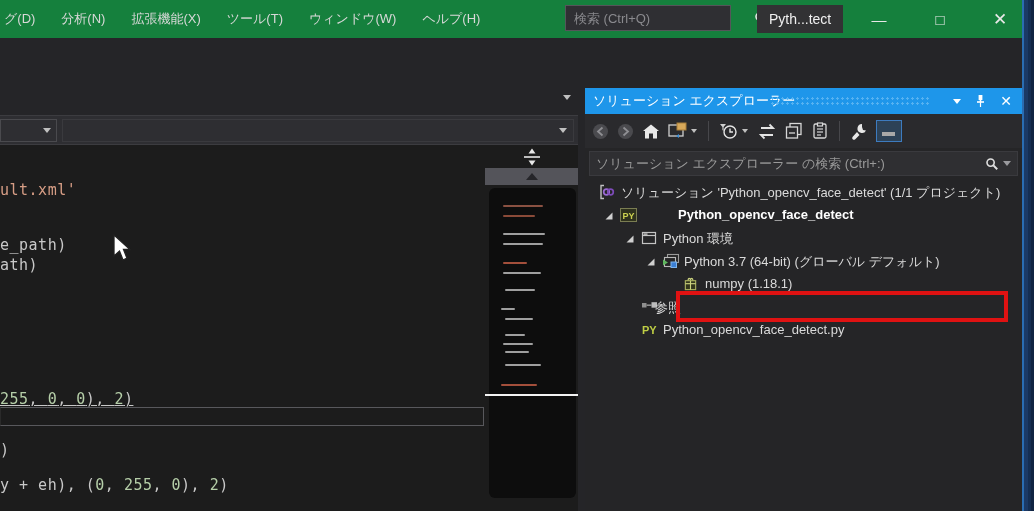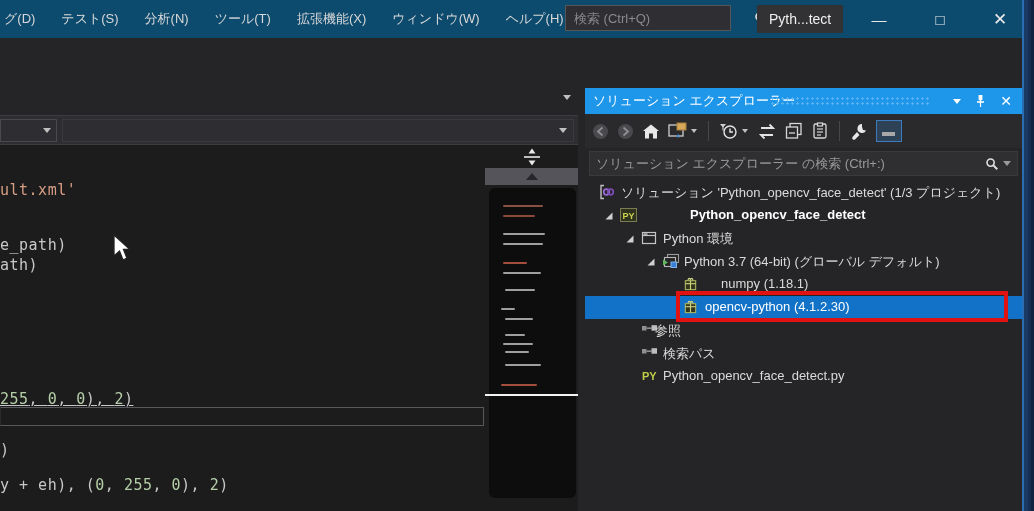--- a/index.html
+++ b/index.html
@@ -1,20 +1,20 @@
 <!DOCTYPE html>
 <html><head>
 <meta charset="utf-8">
 <style>
   html,body{margin:0;padding:0;background:#111;}
   #root{position:relative;width:1034px;height:511px;background:#252528;overflow:hidden;
         font-family:"Liberation Sans","DejaVu Sans",sans-serif;color:#d5d5d5;
         -webkit-font-smoothing:antialiased;}
   
-  #titlebar{position:absolute;left:0;top:0;width:1022px;height:38px;background:#0c4a6e;display:flex;align-items:flex-start;}
+  #titlebar{position:absolute;left:0;top:0;width:1022px;height:38px;background:#15803d;display:flex;align-items:flex-start;}
   .menu-item{padding:0 13px;font-size:13px;color:#d8d8d8;line-height:38px;white-space:nowrap;cursor:default;}
   .menu-item:first-child{padding-left:4px;}
   #quick-search{position:absolute;left:565px;top:5px;width:166px;height:26px;background:#2f2f33;
         border:1px solid #55555a;box-sizing:border-box;display:flex;align-items:center;}
   #quick-search input{flex:1;background:transparent;border:none;outline:none;color:#d0d0d0;
         font-size:13px;padding:0 4px 0 8px;font-family:inherit;}
   #quick-search input::placeholder{color:#8a8a8e;}
   .mag{width:14px;height:14px;flex:0 0 auto;margin-right:8px;}
   #title-chip{position:absolute;left:757px;top:5px;height:28px;padding:0 12px;background:#323234;
         color:#f0f0f0;font-size:14px;display:flex;align-items:center;}
@@ -106,24 +106,23 @@
   #gap-splitter{position:absolute;left:578px;top:80px;width:7px;height:431px;background:#252528;}
   input{caret-color:transparent;}
 </style>
 </head>
 <body>
 <div id="root">
 
   <div id="titlebar">
     <div id="menubar" style="display:flex;">
         <div class="menu-item">グ(D)</div>
-        <div class="menu-item">テスト(S)</div>
         <div class="menu-item">分析(N)</div>
+        <div class="menu-item">拡張機能(X)</div>
         <div class="menu-item">ツール(T)</div>
-        <div class="menu-item">拡張機能(X)</div>
         <div class="menu-item">ウィンドウ(W)</div>
         <div class="menu-item">ヘルプ(H)</div>
       </div>
     <div id="quick-search">
       <input placeholder="検索 (Ctrl+Q)" style="">
       <svg class="mag" viewBox="0 0 14 14">
         <circle cx="5.6" cy="5.6" r="3.6" fill="none" stroke="#e6e6e6" stroke-width="1.6"></circle>
         <line x1="8.4" y1="8.4" x2="12.2" y2="12.2" stroke="#e6e6e6" stroke-width="2"></line>
       </svg>
     </div>
@@ -338,33 +337,33 @@
         </svg>
         <span class="caret"></span>
       </div>
       <div id="tree">
           <div class="trow">
             <span class="ticon" style="left: 14px;"><svg width="16" height="16" viewBox="0 0 16 16">
                 <path d="M5 1.5 H2 V14.5 H5" fill="none" stroke="#c0c0c0" stroke-width="1.4"></path>
                 <circle cx="7.5" cy="8" r="2.8" fill="none" stroke="#9b6bd3" stroke-width="1.7"></circle>
                 <circle cx="11.5" cy="8" r="2.8" fill="none" stroke="#7d4bb8" stroke-width="1.7"></circle>
               </svg></span>
-            <span class="tlabel" style="left: 36px;">ソリューション 'Python_opencv_face_detect' (1/3 プロジェクト)</span>
+            <span class="tlabel" style="left: 36px;">ソリューション 'Python_opencv_face_detect' (1/1 プロジェクト)</span>
           </div>
           <div class="trow bold">
             <span class="expander" style="left: 19px; top: 7px;">
               <svg width="10" height="10" viewBox="0 0 10 10">
                 <polygon points="8.5,1.5 8.5,8.5 1.5,8.5" fill="#d0d0d0"></polygon>
               </svg>
             </span>
             <span class="ticon" style="left: 35px;"><svg width="17" height="16" viewBox="0 0 17 16">
                 <rect x="0.5" y="1.5" width="16" height="13" fill="#2f321d" stroke="#7a7d52"></rect>
                 <text x="8.5" y="11.5" text-anchor="middle" fill="#cdd250" font-size="9" font-weight="bold" font-family="Liberation Sans,sans-serif">PY</text>
               </svg></span>
-            <span class="tlabel" style="left: 57px; padding-left: 48px;">Python_opencv_face_detect</span>
+            <span class="tlabel" style="left: 45px; padding-left: 48px;">Python_opencv_face_detect</span>
           </div>
           <div class="trow">
             <span class="expander" style="left: 40px; top: 7px;">
               <svg width="10" height="10" viewBox="0 0 10 10">
                 <polygon points="8.5,1.5 8.5,8.5 1.5,8.5" fill="#d0d0d0"></polygon>
               </svg>
             </span>
             <span class="ticon" style="left: 56px;"><svg width="16" height="16" viewBox="0 0 16 16">
                 <rect x="1.5" y="2.5" width="13" height="11" fill="none" stroke="#c4c4c4" stroke-width="1.2"></rect>
                 <line x1="1.5" y1="5.5" x2="14.5" y2="5.5" stroke="#c4c4c4" stroke-width="1.2"></line>
@@ -386,46 +385,29 @@
               </svg></span>
             <span class="tlabel" style="left: 99px;">Python 3.7 (64-bit) (グローバル デフォルト)</span>
           </div>
           <div class="trow">
             <span class="ticon" style="left: 98px;"><svg width="15" height="15" viewBox="0 0 16 16">
                 <rect x="2.5" y="5" width="11" height="9.5" fill="#33361d" stroke="#a9b05e" stroke-width="1.2"></rect>
                 <line x1="8" y1="5" x2="8" y2="14.5" stroke="#ccd37e" stroke-width="1.2"></line>
                 <line x1="2.5" y1="8.2" x2="13.5" y2="8.2" stroke="#ccd37e" stroke-width="1.2"></line>
                 <path d="M5.5 4.5 C5.5 1.8 7.6 1.8 8 4.5 C8.4 1.8 10.5 1.8 10.5 4.5" fill="none" stroke="#ccd37e" stroke-width="1.3"></path>
               </svg></span>
-            <span class="tlabel" style="left: 136px;">numpy (1.18.1)</span>
-          </div>
-          <div class="trow selected">
-            <span class="ticon" style="left: 98px;"><svg width="15" height="15" viewBox="0 0 16 16">
-                <rect x="2.5" y="5" width="11" height="9.5" fill="#33361d" stroke="#a9b05e" stroke-width="1.2"></rect>
-                <line x1="8" y1="5" x2="8" y2="14.5" stroke="#ccd37e" stroke-width="1.2"></line>
-                <line x1="2.5" y1="8.2" x2="13.5" y2="8.2" stroke="#ccd37e" stroke-width="1.2"></line>
-                <path d="M5.5 4.5 C5.5 1.8 7.6 1.8 8 4.5 C8.4 1.8 10.5 1.8 10.5 4.5" fill="none" stroke="#ccd37e" stroke-width="1.3"></path>
-              </svg></span>
-            <span class="tlabel" style="left: 120px;">opencv-python (4.1.2.30)</span>
+            <span class="tlabel" style="left: 120px;">numpy (1.18.1)</span>
           </div>
           <div class="trow">
             <span class="ticon" style="left: 56px;"><svg width="17" height="12" viewBox="0 0 17 12">
                 <rect x="1" y="4" width="4.5" height="4.5" fill="#8f8f8f"></rect>
                 <line x1="5.5" y1="6.2" x2="10.5" y2="6.2" stroke="#8f8f8f" stroke-width="1.6"></line>
                 <rect x="10.5" y="3.2" width="5.5" height="5.5" fill="#bdbdbd"></rect>
               </svg></span>
             <span class="tlabel" style="left: 70px;">参照</span>
-          </div>
-          <div class="trow">
-            <span class="ticon" style="left: 56px;"><svg width="17" height="12" viewBox="0 0 17 12">
-                <rect x="1" y="4" width="4.5" height="4.5" fill="#8f8f8f"></rect>
-                <line x1="5.5" y1="6.2" x2="10.5" y2="6.2" stroke="#8f8f8f" stroke-width="1.6"></line>
-                <rect x="10.5" y="3.2" width="5.5" height="5.5" fill="#bdbdbd"></rect>
-              </svg></span>
-            <span class="tlabel" style="left: 78px;">検索パス</span>
           </div>
           <div class="trow">
             <span class="ticon" style="left: 56px;"><svg width="18" height="15" viewBox="0 0 18 15">
                 <text x="1" y="12" fill="#bfce45" font-size="11" font-weight="bold" font-family="Liberation Sans,sans-serif">PY</text>
               </svg></span>
             <span class="tlabel" style="left: 78px;">Python_opencv_face_detect.py</span>
           </div>
         </div>
     </div>
 

